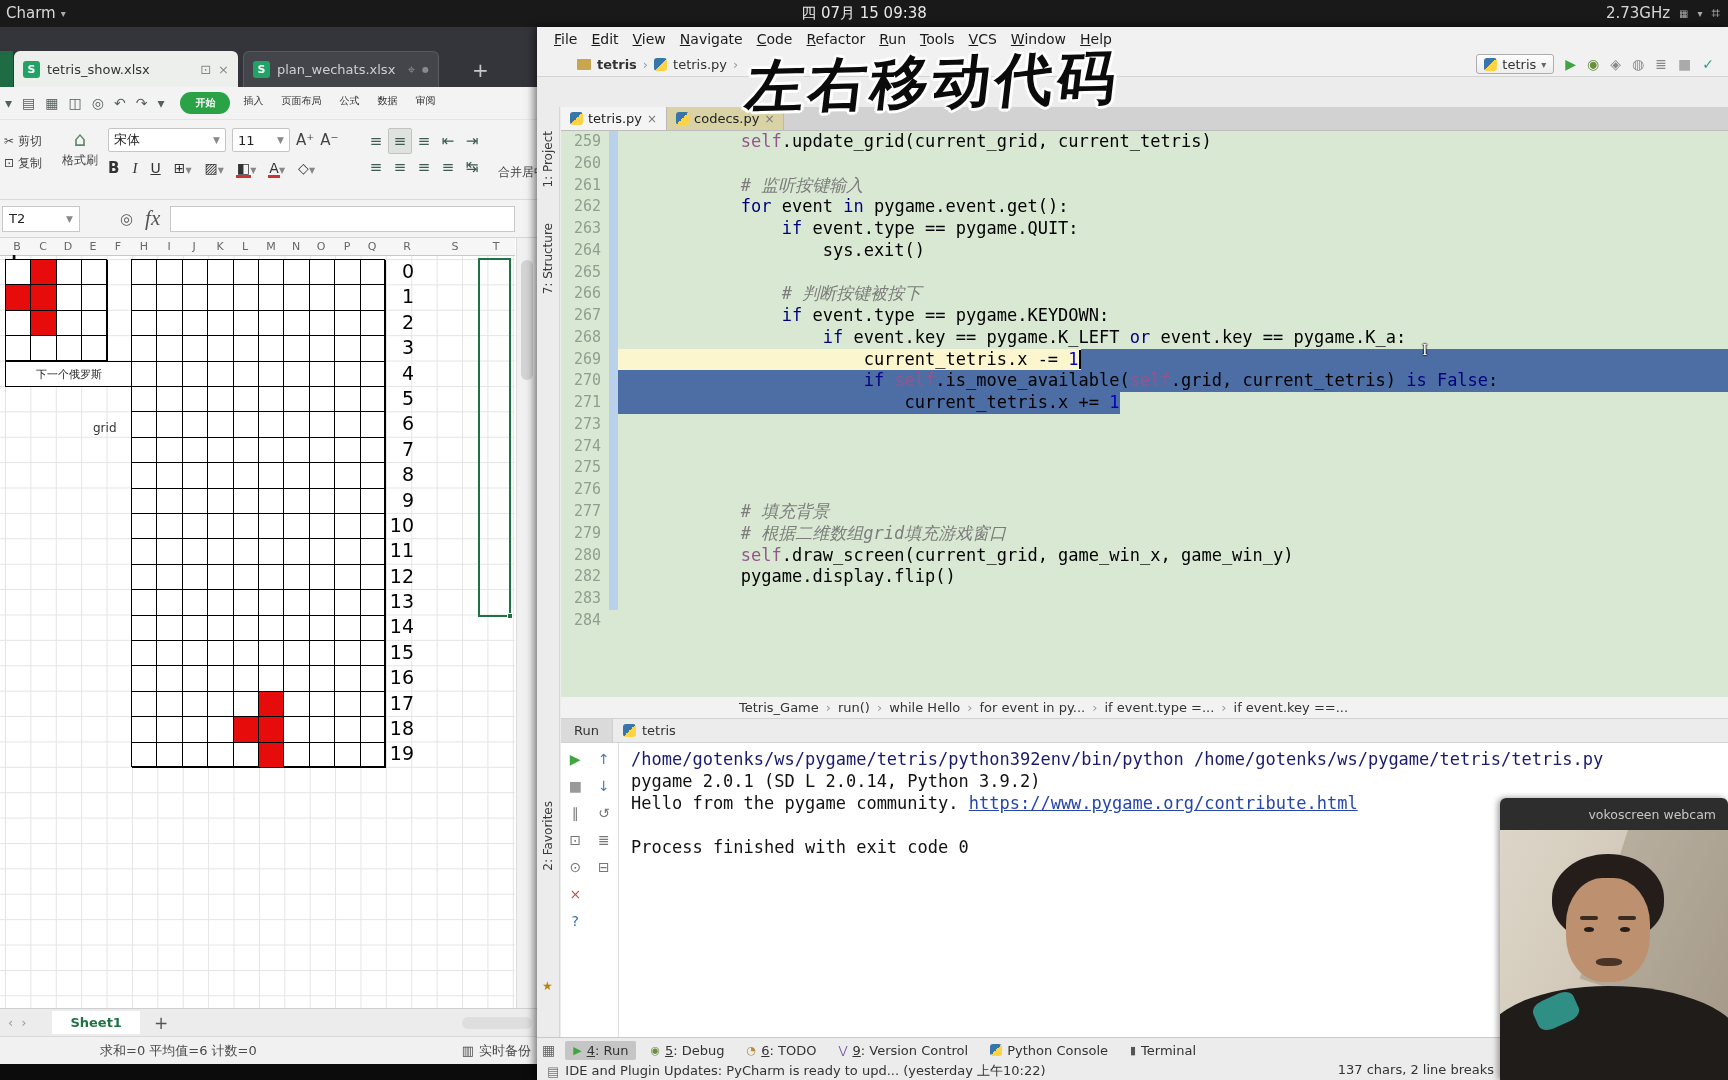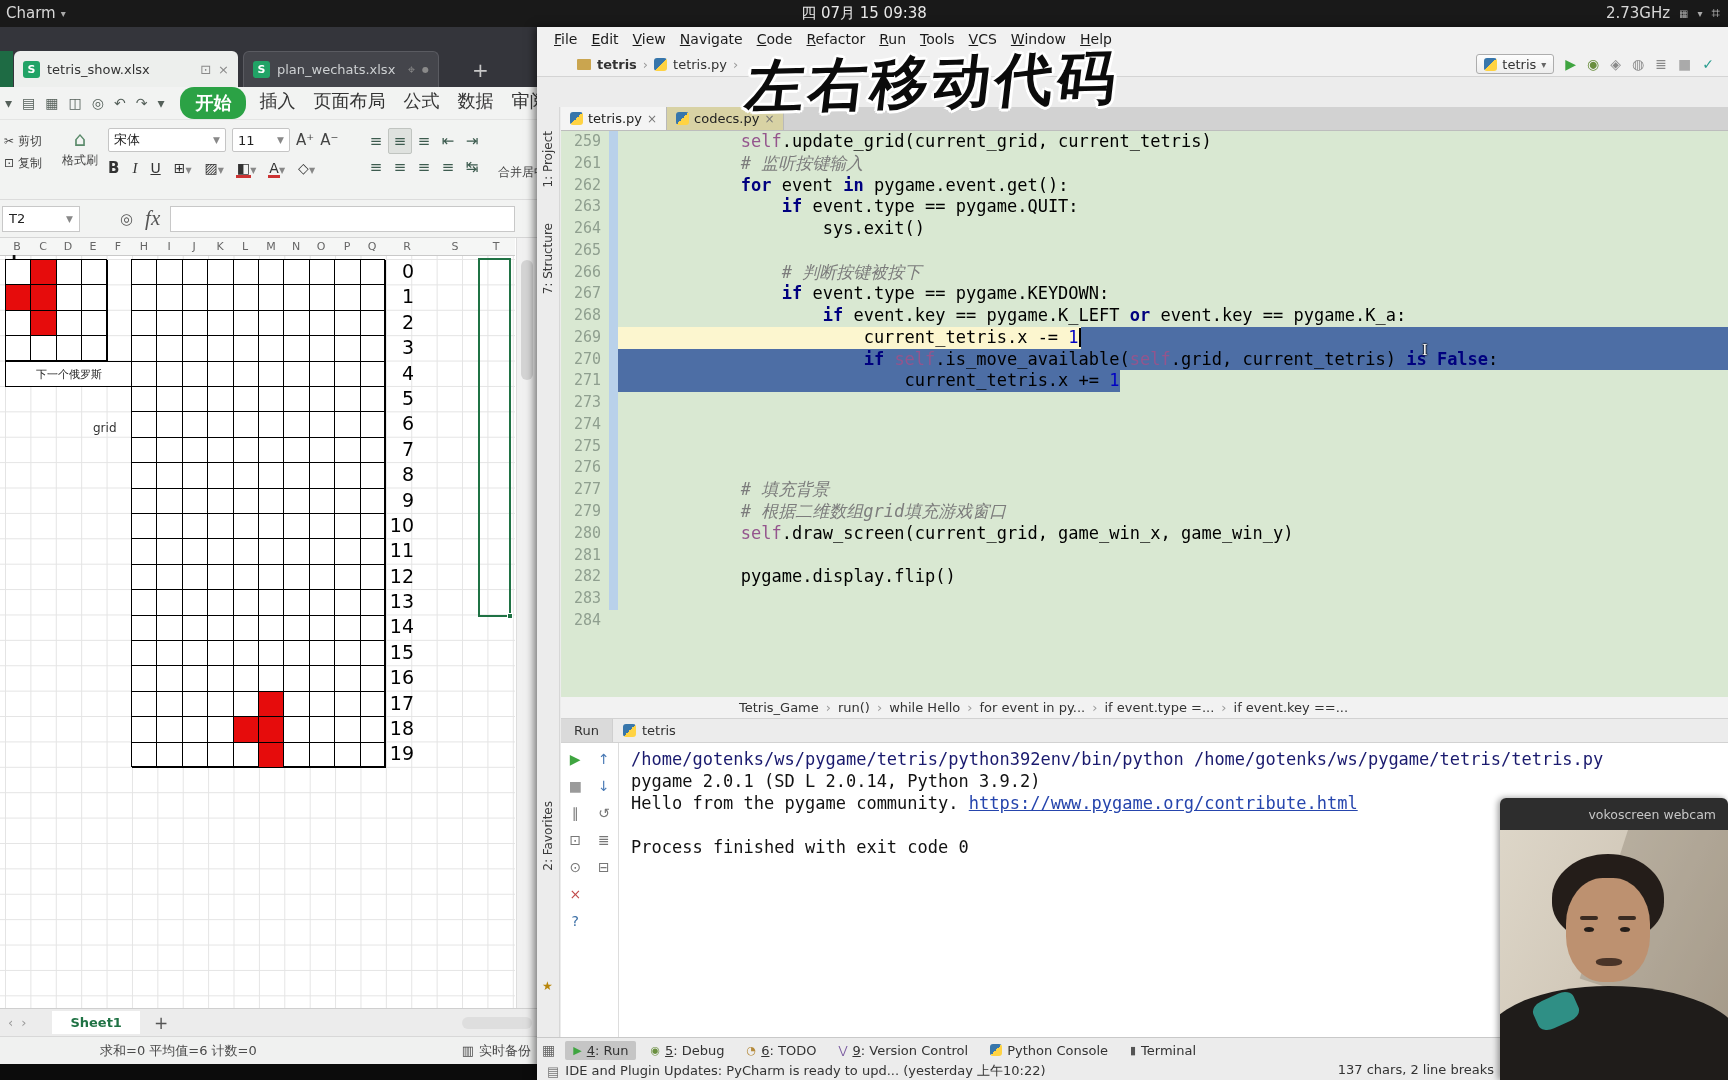--- a/index.html
+++ b/index.html
@@ -19,21 +19,21 @@
   .wtab-stub { position:absolute; left:0; bottom:0; width:13px; height:36px; background:#1e6b44; }
   .wtab1 { position:absolute; left:14px; bottom:0; width:224px; height:36px; background:#edefed; border-radius:6px 6px 0 0; display:flex; align-items:center; padding:0 9px; gap:7px; }
   .wtab1 .lbl { flex:1; font-size:13px; color:#333; white-space:nowrap; overflow:hidden; }
   .wtab2 { position:absolute; left:243px; bottom:0; width:196px; height:36px; background:#44454b; border:1px solid #5a5b61; border-bottom:none; border-radius:6px 6px 0 0; display:flex; align-items:center; padding:0 9px; gap:7px; }
   .wtab2 .lbl { flex:1; font-size:13px; color:#cdd0d2; white-space:nowrap; overflow:hidden; }
   .sico { width:17px; height:17px; background:#21a366; color:#fff; font-weight:bold; font-size:11px; border-radius:3px; display:flex; align-items:center; justify-content:center; flex:none; }
   .gico { color:#8a8a8a; font-size:13px; }
   .wtab-plus { position:absolute; left:472px; bottom:7px; color:#c8c8c8; font-size:20px; line-height:20px; }
   .wquick { height:33px; display:flex; align-items:center; padding-left:5px; gap:10px; position:relative; border-bottom:1px solid #e3e4e3; }
   .qi { color:#55605a; font-size:14px; }
-  .rtab { font-size:18px; color:#333; padding:2px 5px; white-space:nowrap; }
+  .rtab { font-size:10px; color:#333; padding:2px 5px; white-space:nowrap; }
   .rtab.active { background:#2ba245; color:#fff; border-radius:14px; padding:4px 15px; font-weight:bold; }
   .wribbon { height:80px; position:relative; border-bottom:1px solid #dcdcdc; font-size:12px; color:#444; overflow:hidden; }
   .clipgrp { position:absolute; left:4px; top:10px; line-height:22px; }
   .clipgrp .row { display:flex; align-items:center; gap:4px; }
   .painter { position:absolute; left:58px; top:6px; width:44px; text-align:center; }
   .painter .pic { font-size:20px; color:#5a8a6a; line-height:26px; }
   .fontgrp { position:absolute; left:108px; top:8px; }
   .fbox { display:inline-flex; align-items:center; height:24px; background:#fff; border:1px solid #c5c5c5; border-radius:2px; padding:0 5px; font-size:13px; color:#222; }
   .fbox .dd { margin-left:auto; color:#888; font-size:9px; }
   .frow2 { margin-top:7px; display:flex; align-items:center; gap:13px; font-size:14px; color:#333; }
@@ -109,21 +109,21 @@
   .ptab.lib { background:#d8d2a4; }
   .ptab .x { color:#777; font-size:12px; }
 
   .editor { height:566px; background:#d9e8d2; overflow:hidden; font-family:"DejaVu Sans Mono",monospace; font-size:17px; flex:none; }
   .cl { display:flex; height:21.77px; line-height:21.77px; white-space:pre; }
   .gut { width:48px; text-align:right; padding-right:8px; color:#8f9f8f; font-size:15px; flex:none; }
   .mark { width:9px; flex:none; }
   .mark.on { background:#b9d1ea; }
   .code { flex:1; display:flex; min-width:0; color:#000; }
   .toks { white-space:pre; }
-  .k { color:#00007f; font-weight:bold;text-align:right; }
+  .k { color:#00007f; font-weight:normal;text-align:right; }
   .c { color:#7c7c7c; font-style:italic; }
   .f { color:#94558d; }
   .n { color:#0000c4; }
   .cl.cur .code { background:#fcf6cf; }
   .cl.sel .code { background:#4d6ea5; }
   .seltext { background:#4d6ea5; }
   .fillsel { flex:1; background:#4d6ea5; }
   .caretbar { width:2px; background:#000; height:19px; margin-top:1px; flex:none; }
 
   .crumbs { height:22px; background:#f2f2f2; border-bottom:1px solid #d2d2d2; display:flex; align-items:center; gap:7px; font-size:13px; color:#333; padding-left:178px; flex:none; }
@@ -643,39 +643,39 @@
             <span class="x">×</span>
           </div>
           <div class="ptab lib">
             <span class="pyico"></span>
             <span>codecs.py</span>
             <span class="x">×</span>
           </div>
         </div>
       <div class="editor" id="editor">
           <div class="cl"><div class="gut">259</div><div class="mark on"></div><div class="code"><span class="toks"><span>            </span><span class="f">self</span><span>.update_grid(current_grid, current_tetris)</span></span></div></div>
+          <div class="cl"><div class="gut">260</div><div class="mark on"></div><div class="code"><span class="toks"></span></div></div>
           <div class="cl"><div class="gut">261</div><div class="mark on"></div><div class="code"><span class="toks"><span>            </span><span class="c"># 监听按键输入</span></span></div></div>
           <div class="cl"><div class="gut">262</div><div class="mark on"></div><div class="code"><span class="toks"><span>            </span><span class="k">for</span><span> event </span><span class="k">in</span><span> pygame.event.get():</span></span></div></div>
           <div class="cl"><div class="gut">263</div><div class="mark on"></div><div class="code"><span class="toks"><span>                </span><span class="k">if</span><span> event.type == pygame.QUIT:</span></span></div></div>
           <div class="cl"><div class="gut">264</div><div class="mark on"></div><div class="code"><span class="toks"><span>                    </span><span>sys.exit()</span></span></div></div>
           <div class="cl"><div class="gut">265</div><div class="mark on"></div><div class="code"><span class="toks"></span></div></div>
           <div class="cl"><div class="gut">266</div><div class="mark on"></div><div class="code"><span class="toks"><span>                </span><span class="c"># 判断按键被按下</span></span></div></div>
           <div class="cl"><div class="gut">267</div><div class="mark on"></div><div class="code"><span class="toks"><span>                </span><span class="k">if</span><span> event.type == pygame.KEYDOWN:</span></span></div></div>
           <div class="cl"><div class="gut">268</div><div class="mark on"></div><div class="code"><span class="toks"><span>                    </span><span class="k">if</span><span> event.key == pygame.K_LEFT </span><span class="k">or</span><span> event.key == pygame.K_a:</span></span></div></div>
           <div class="cl cur"><div class="gut">269</div><div class="mark on"></div><div class="code"><span class="toks"><span>                        </span><span>current_tetris.x -= </span><span class="n">1</span></span><span class="caretbar"></span><span class="fillsel"></span></div></div>
           <div class="cl sel"><div class="gut">270</div><div class="mark on"></div><div class="code"><span class="toks"><span>                        </span><span class="k">if</span><span> </span><span class="f">self</span><span>.is_move_available(</span><span class="f">self</span><span>.grid, current_tetris) </span><span class="k">is</span><span> </span><span class="k">False</span><span>:</span></span></div></div>
           <div class="cl"><div class="gut">271</div><div class="mark on"></div><div class="code"><span class="toks seltext"><span>                            </span><span>current_tetris.x += </span><span class="n">1</span></span></div></div>
           <div class="cl"><div class="gut">273</div><div class="mark on"></div><div class="code"><span class="toks"></span></div></div>
           <div class="cl"><div class="gut">274</div><div class="mark on"></div><div class="code"><span class="toks"></span></div></div>
           <div class="cl"><div class="gut">275</div><div class="mark on"></div><div class="code"><span class="toks"></span></div></div>
           <div class="cl"><div class="gut">276</div><div class="mark on"></div><div class="code"><span class="toks"></span></div></div>
           <div class="cl"><div class="gut">277</div><div class="mark on"></div><div class="code"><span class="toks"><span>            </span><span class="c"># 填充背景</span></span></div></div>
           <div class="cl"><div class="gut">279</div><div class="mark on"></div><div class="code"><span class="toks"><span>            </span><span class="c"># 根据二维数组grid填充游戏窗口</span></span></div></div>
           <div class="cl"><div class="gut">280</div><div class="mark on"></div><div class="code"><span class="toks"><span>            </span><span class="f">self</span><span>.draw_screen(current_grid, game_win_x, game_win_y)</span></span></div></div>
-          <div class="cl"><div class="gut">281</div><div class="mark on"></div><div class="code"><span class="toks"></span></div></div>
           <div class="cl"><div class="gut">282</div><div class="mark on"></div><div class="code"><span class="toks"><span>            </span><span>pygame.display.flip()</span></span></div></div>
           <div class="cl"><div class="gut">283</div><div class="mark on"></div><div class="code"><span class="toks"></span></div></div>
           <div class="cl"><div class="gut">284</div><div class="mark"></div><div class="code"><span class="toks"></span></div></div>
         </div>
       <div class="crumbs" id="crumbs">
           <span>Tetris_Game</span>
           <span class="sep">›</span>
           <span>run()</span>
           <span class="sep">›</span>
           <span>while Hello</span>

